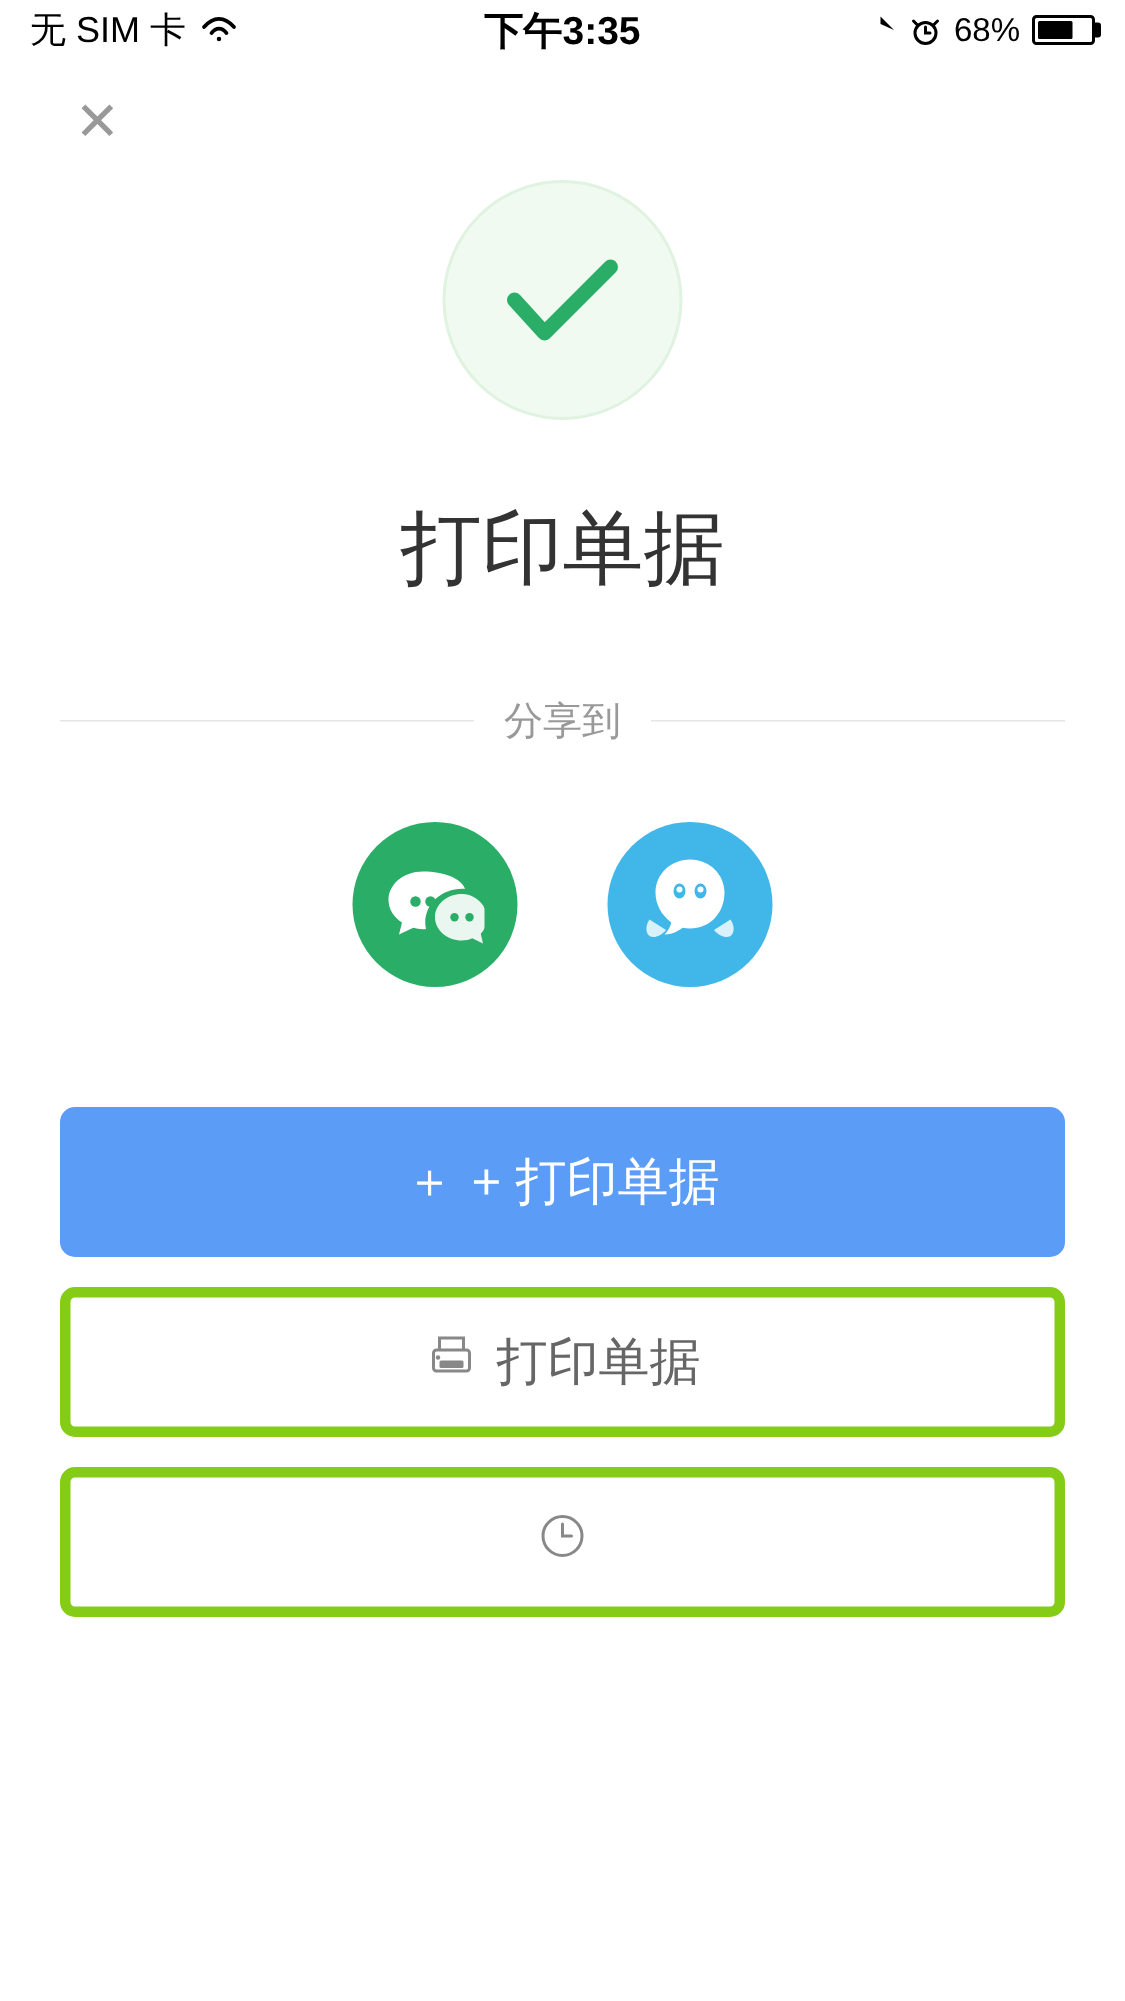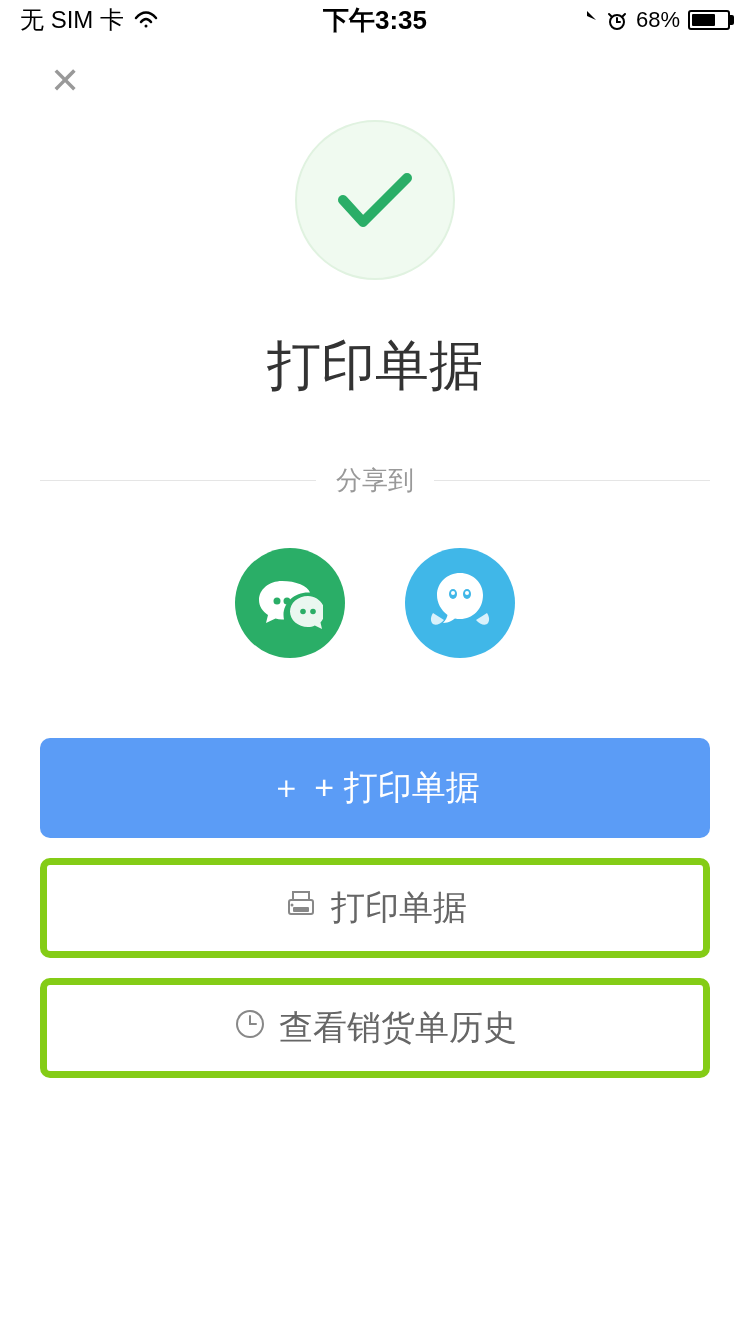--- a/index.html
+++ b/index.html
@@ -335,17 +335,16 @@
       <span>打印单据</span>
     </button>
 
     <button class="btn-secondary">
       <span class="btn-icon">
         <svg width="34" height="34" viewBox="0 0 34 34" fill="none">
           <circle cx="17" cy="17" r="13" stroke="#888" stroke-width="2" fill="none"></circle>
           <path d="M17 9 L17 17 L23 17" stroke="#888" stroke-width="2" stroke-linecap="round"></path>
         </svg>
       </span>
-      <span>查看销货单历史</span>
     </button>
 
   </div>
 </div>
 
 </body></html>

